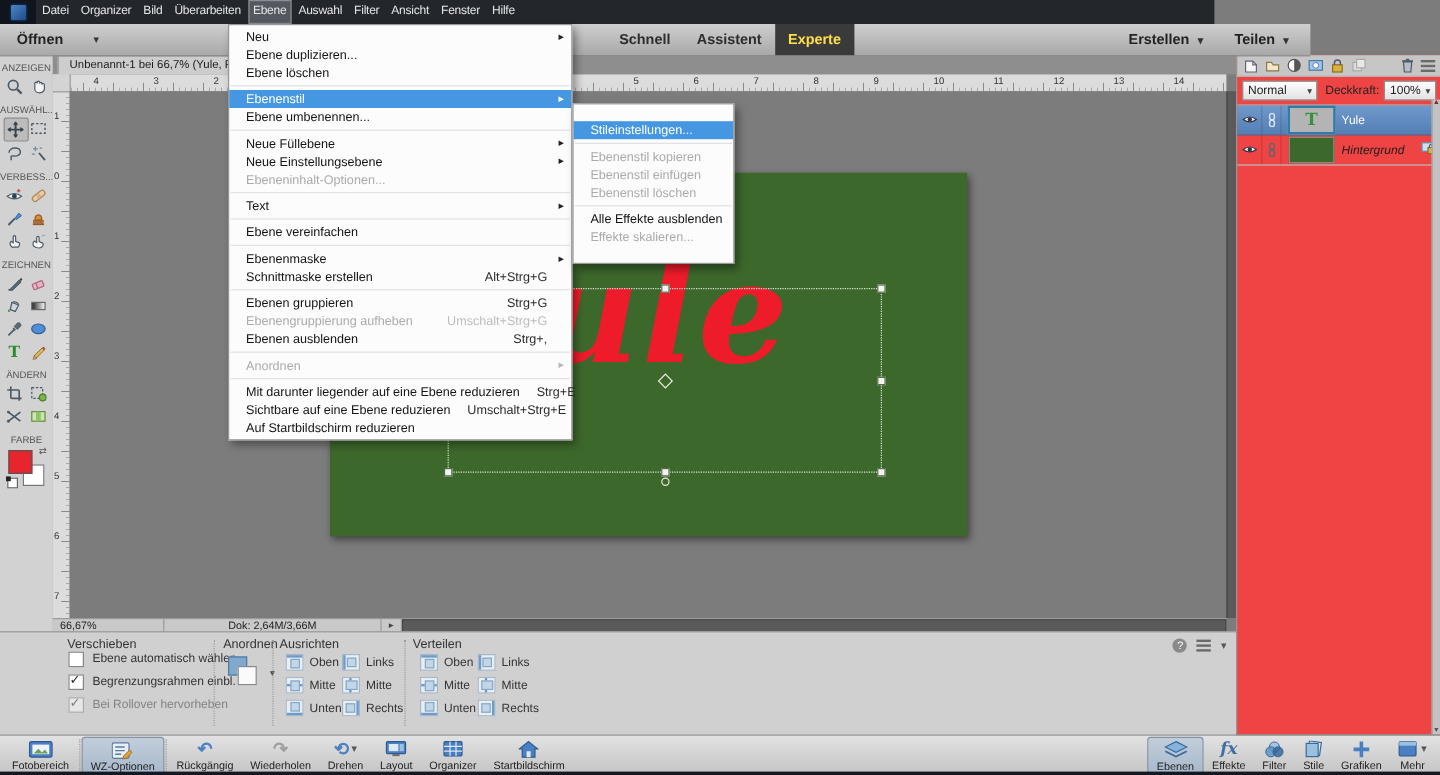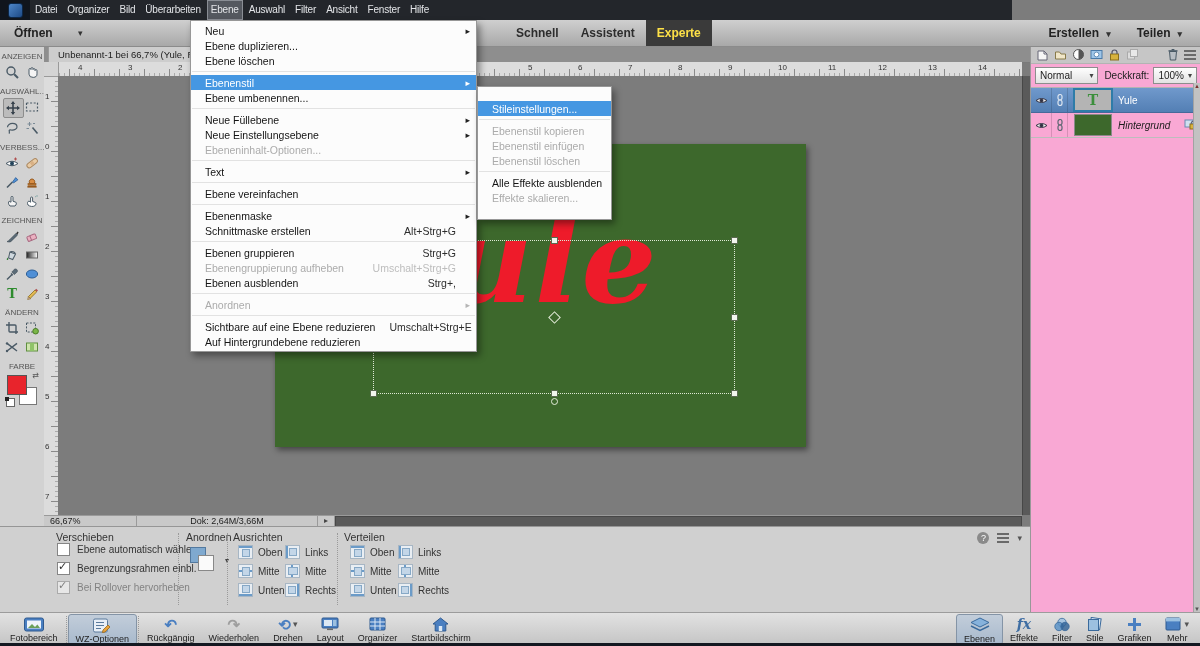--- a/index.html
+++ b/index.html
@@ -7,21 +7,21 @@
        font-family:"Liberation Sans",sans-serif;background:#7c7c7c;-webkit-font-smoothing:antialiased}
 
   
   #menubar{position:absolute;left:0;top:0;width:1012px;height:20px;background:#23262b;display:flex;align-items:stretch;z-index:50}
   #app-logo{width:30px;height:20px;background:#10151d;display:flex;align-items:center;justify-content:center}
   #app-logo .glyph{width:13px;height:13px;border-radius:3px;background:linear-gradient(135deg,#4e86c8,#1d4a86);border:1px solid #0c2748}
   .mitem{padding:0 4px;margin:0 1px;font-size:10px;letter-spacing:-0.2px;color:#e3e5e8;line-height:20px;cursor:default}
   .mitem.active{background:#54585f;outline:1px solid #8a8e95;outline-offset:-1px}
 
   
-  #topbar{position:absolute;left:0;top:20px;width:1200px;height:26px;
+  #topbar{position:absolute;left:0;top:20px;width:1092px;height:26px;
           background:linear-gradient(#cfcfcf,#a8a8a8);border-bottom:1px solid #8b8b8b;z-index:10}
   #open-btn{position:absolute;left:14px;top:0;height:26px;line-height:26px;font-size:12px;font-weight:bold;color:#222}
   #open-caret{position:absolute;left:78px;top:0;height:26px;line-height:26px;font-size:9px;color:#333}
   #mode-tabs{position:absolute;left:505px;top:0;height:26px;display:flex}
   .mtab{height:26px;line-height:26px;padding:0 11px;font-size:12px;font-weight:bold;color:#2d2d2d}
   .mtab.active{background:#3a3a3a;color:#fde047}
   #tr-buttons{position:absolute;right:18px;top:0;height:26px;display:flex;gap:26px}
   .trbtn{height:26px;line-height:26px;font-size:12px;font-weight:bold;color:#222}
   .trbtn .c{font-size:9px;margin-left:7px;color:#333}
 
@@ -103,21 +103,21 @@
   .ai-right i{right:0;top:0;width:2px;height:12px}.ai-right b{left:2px;top:2px;width:6px;height:6px}
   .optgrid-label{font-size:10px;color:#333}
   .orow{position:absolute;display:flex;align-items:center;gap:5px}
   #opt-right{position:absolute;right:8px;top:5px;display:flex;align-items:center;gap:8px}
   .qicon{width:12px;height:12px;border-radius:50%;background:#8a8a8a;color:#fff;font-size:9px;line-height:12px;text-align:center}
   .panel-menu-icon{width:12px;height:10px;display:flex;flex-direction:column;justify-content:space-between}
   .panel-menu-icon span{height:2px;background:#6a6a6a}
   .chev{font-size:9px;color:#555}
 
   
-  #rpanel{position:absolute;left:1030px;top:46px;width:170px;height:566px;background:#f9a8d4;border-left:1px solid #989898}
+  #rpanel{position:absolute;left:1030px;top:46px;width:170px;height:566px;background:#ef4444;border-left:1px solid #989898}
   #ricons{height:17px;display:flex;align-items:center;gap:5px;padding:0 5px;border-bottom:1px solid #b3b3b3;background:#c6c6c6}
   #ricons .sp{flex:1}
   #rcontrols{height:19px;display:flex;align-items:center;gap:4px;padding:2px 4px;border-bottom:1px solid #b3b3b3}
   .select{background:linear-gradient(#fefefe,#e2e2e2);border:1px solid #8d8d8d;font-size:10px;color:#222;height:15px;display:flex;align-items:center;padding:0 4px}
   .select .c{margin-left:auto;font-size:8px;color:#444;padding-left:4px}
   #blend-select{width:74px}
   #opacity-select{width:42px}
   #deck-label{font-size:10px;color:#222;margin-left:2px}
   .lrow{height:24px;display:flex;align-items:center;border-bottom:1px solid #bdbdbd;padding-right:4px}
   .lrow.sel{background:linear-gradient(#7099cc,#537fb4);border-bottom:1px solid #46699a}
@@ -835,25 +835,29 @@
       <span>Ebenen ausblenden</span>
       <span class="sc">Strg+,</span>
     </div>
   <div class="msep"></div>
   <div class="mi dis">
       <span>Anordnen</span>
       <span class="arr"></span>
     </div>
   <div class="msep"></div>
   <div class="mi">
+      <span>Mit darunter liegender auf eine Ebene reduzieren</span>
+      <span class="sc">Strg+E</span>
+    </div>
+  <div class="mi">
       <span>Sichtbare auf eine Ebene reduzieren</span>
       <span class="sc">Umschalt+Strg+E</span>
     </div>
   <div class="mi">
-      <span>Auf Hintergrundebene reduzieren</span>
+      <span>Auf Startbildschirm reduzieren</span>
     </div>
 </div>
 
 <div id="style-submenu">
   <div class="mi hl">
       <span>Stileinstellungen...</span>
     </div>
   <div class="msep"></div>
   <div class="mi dis">
       <span>Ebenenstil kopieren</span>

